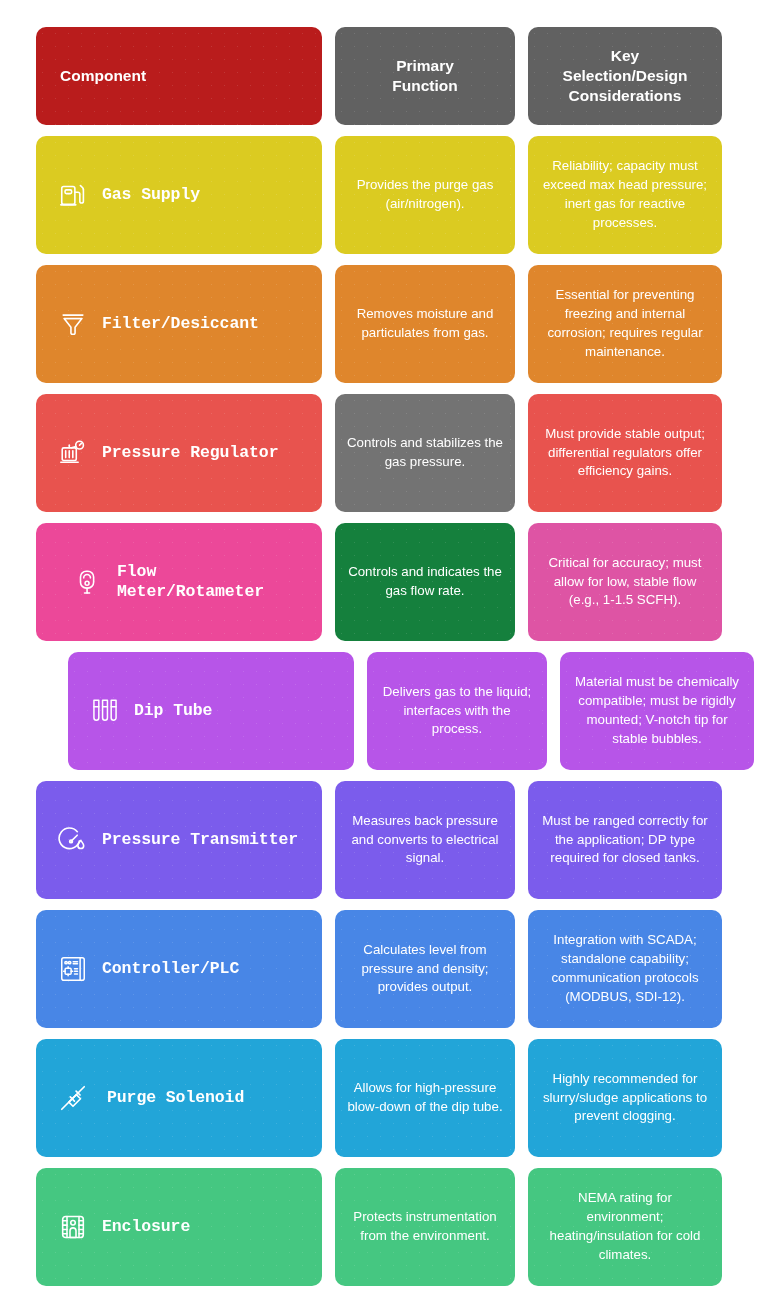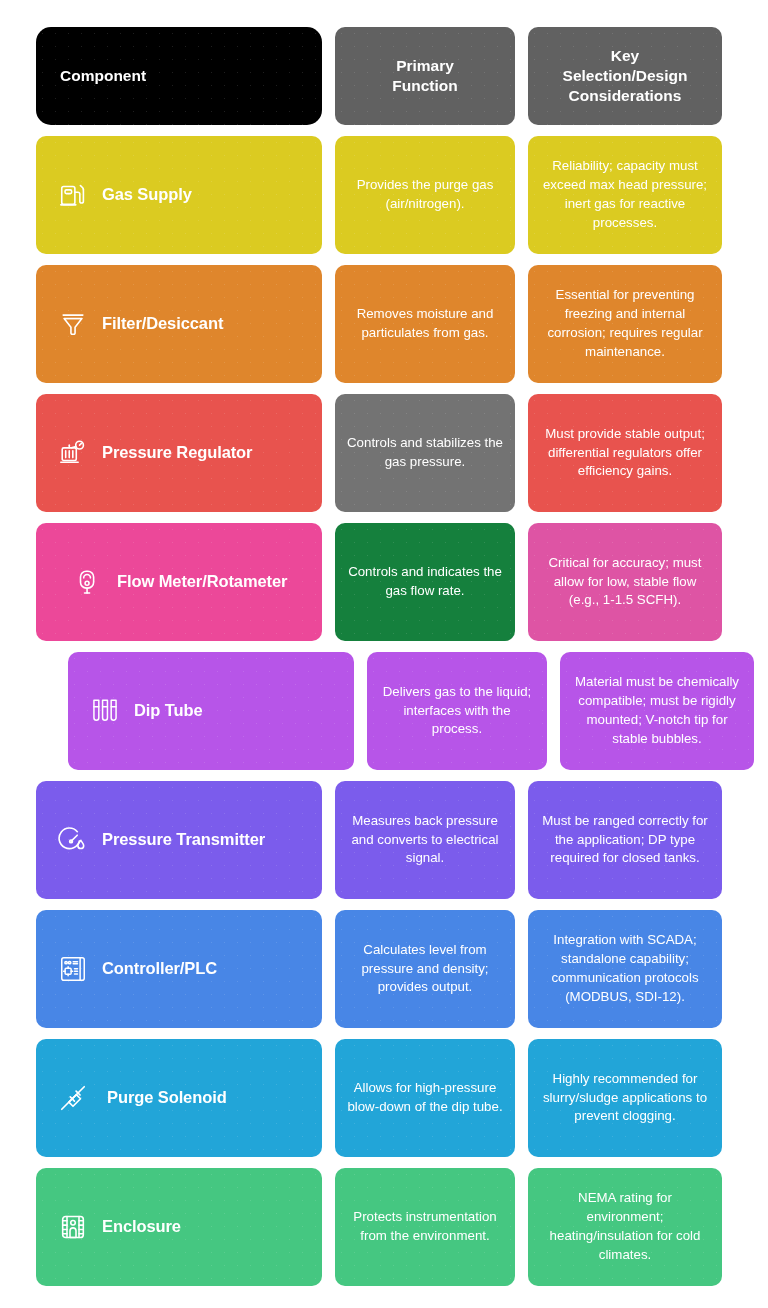--- a/index.html
+++ b/index.html
@@ -60,20 +60,21 @@
     padding-left: 24px;
     text-align: left;
   }
   .header-row-height { height: 98px; }
 
   
   .comp-cell {
     justify-content: flex-start;
     padding-left: 22px;
     gap: 14px;
+    font-family: Liberation Mono, monospace;
   }
   .comp-label {
     font-weight: bold;
     font-size: 16.5px;
     line-height: 1.2;
     letter-spacing: -0.1px;
     position: relative;
     z-index: 2;
   }
   .icon {
@@ -93,21 +94,21 @@
     position: relative;
     z-index: 2;
   }
 </style>
 </head>
 <body>
 
 <div class="sheet">
 
   <div class="row header header-row-height">
-    <div class="cell col-component" style="background: #000000; border-radius: 15px;">
+    <div class="cell col-component" style="background: #b91c1c;">
       <span>Component</span>
     </div>
     <div class="cell col-function" style="background: rgb(97, 97, 97);">
       <span>
         <span>Primary</span><br>
         <span>Function</span>
       </span>
     </div>
     <div class="cell col-consider" style="background: rgb(97, 97, 97);">
       <span>
@@ -265,21 +266,21 @@
           <span class="icon">
             <svg viewBox="0 0 32 32" fill="none" stroke="#fff" stroke-width="1.8" stroke-linecap="round" stroke-linejoin="round">
               <path d="M4 28L28 4"></path>
               <path d="M11.6 20.4l8-8 4.4 4.4-8 8z" transform="rotate(0)"></path>
               <path d="M13.1 14.9l4.4 4.4"></path>
               <path d="M19.3 8.6l4.2 4.2"></path>
             </svg>
           </span>
           <span class="comp-label">Purge Solenoid</span>
         </div>
-        <div class="cell col-function" style="background: rgb(34, 165, 216);">
+        <div class="cell col-function" style="background: rgb(34, 165, 216); border-radius: 9px;">
           <span class="txt">Allows for high-pressure blow-down of the dip tube.</span>
         </div>
         <div class="cell col-consider" style="background: rgb(34, 165, 216);">
           <span class="txt">Highly recommended for slurry/sludge applications to prevent clogging.</span>
         </div>
       </div>
       <div class="row" style="flex: 1 1 0px;">
         <div class="cell col-component comp-cell" style="background: rgb(69, 199, 129);">
           <span class="icon">
             <svg viewBox="0 0 32 32" fill="none" stroke="#fff" stroke-width="1.7" stroke-linecap="round" stroke-linejoin="round">

